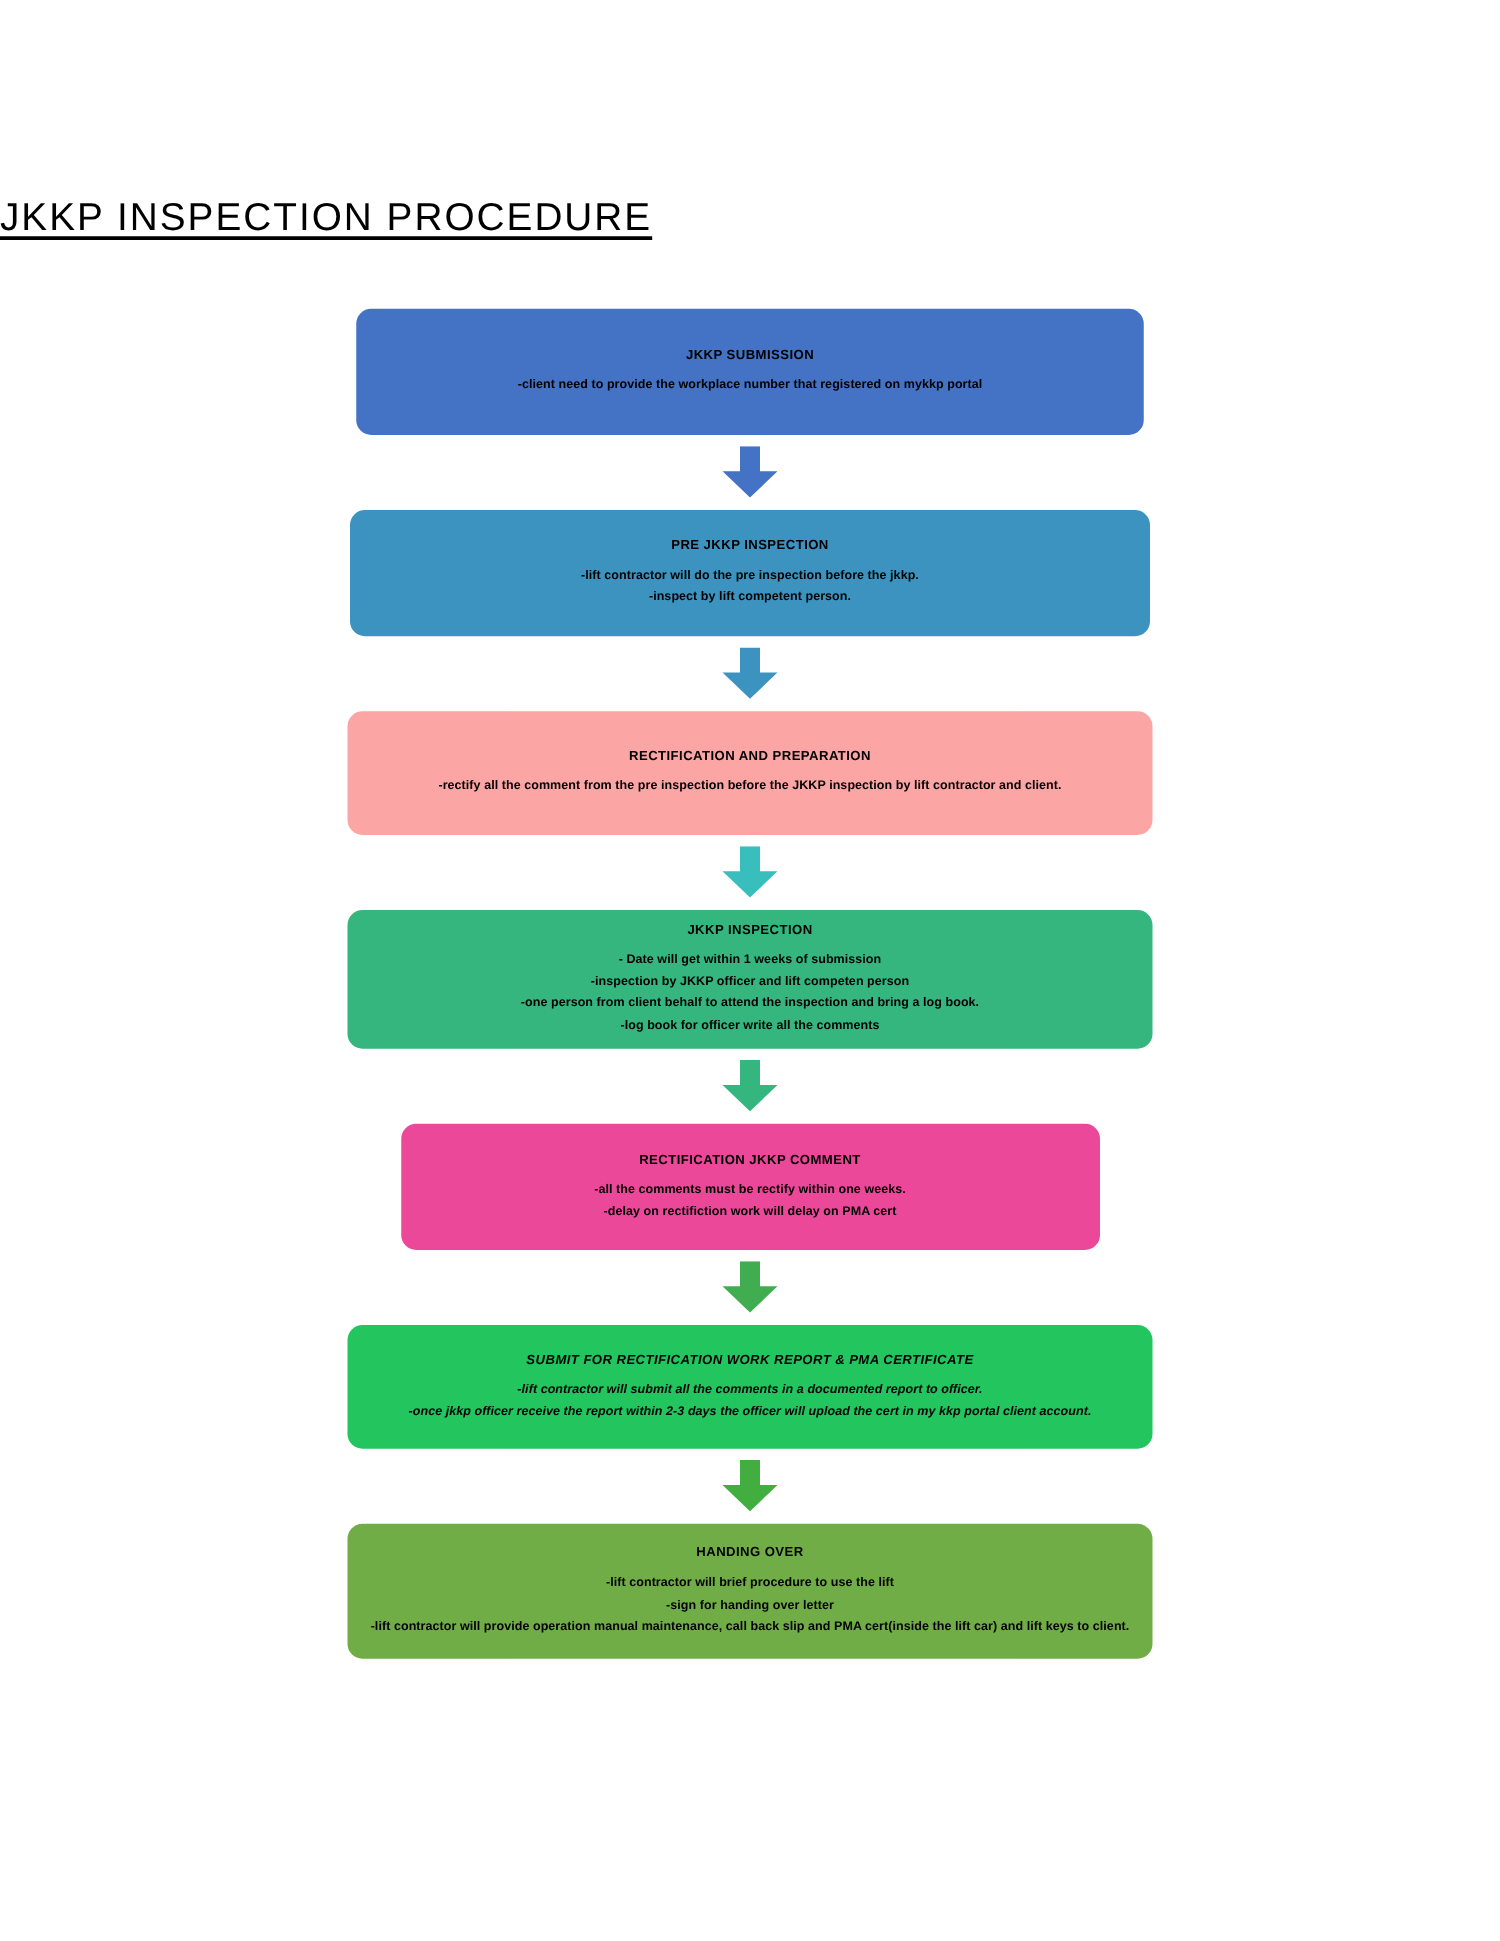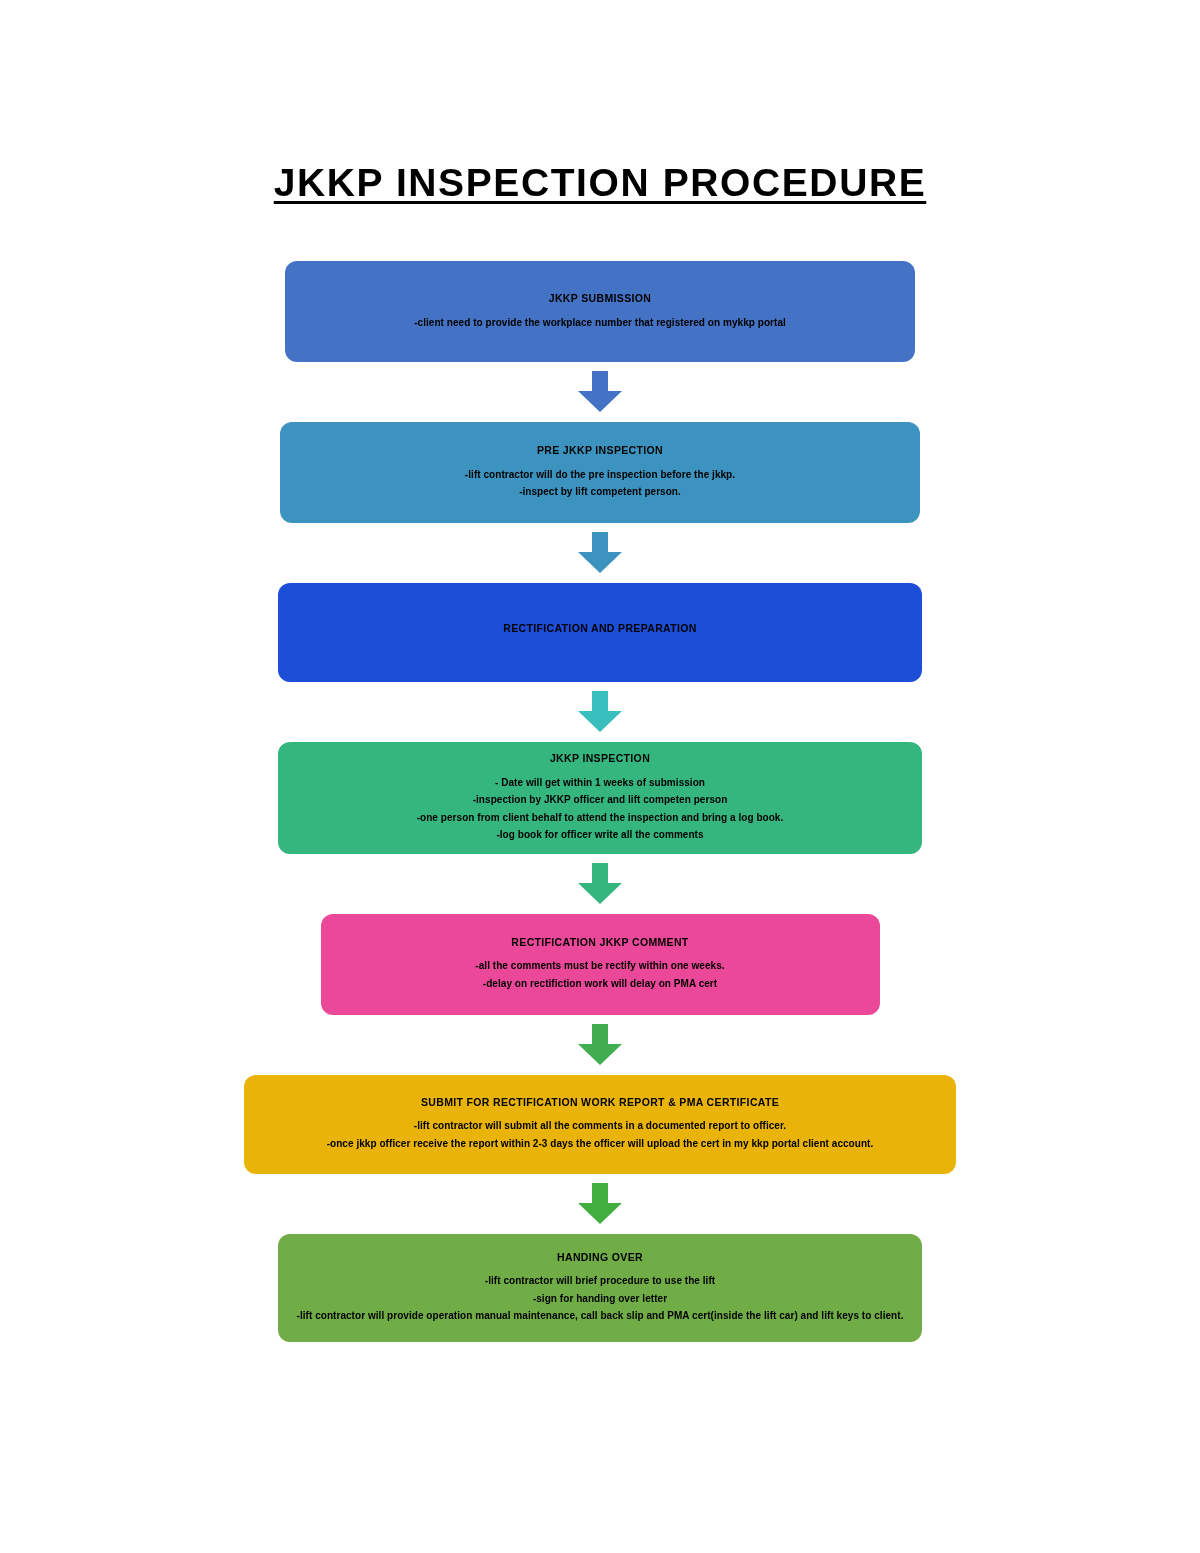--- a/index.html
+++ b/index.html
@@ -15,23 +15,23 @@
     overflow: hidden;
   }
   .page {
     position: relative;
     width: 1200px;
     height: 1553px;
     box-sizing: border-box;
     padding: 0;
   }
   .doc-title {
-    text-align: center;
-    font-size: 39px;
-    font-weight: bold;
+    text-align: left;
+    font-size: 31px;
+    font-weight: normal;
     letter-spacing: 1.6px;
     padding-top: 136px;
     line-height: 1.1;
   }
   .doc-title span.underline {
     text-decoration: underline;
     text-underline-offset: 5px;
     text-decoration-thickness: 3px;
   }
   .flow {
@@ -96,22 +96,23 @@
       <div class="flow-node" style="background: rgb(60, 147, 191); width: 640px; min-height: 101px;">
         <div class="node-heading">PRE JKKP INSPECTION</div>
         <div class="node-line">-lift contractor will do the pre inspection before the jkkp.</div>
         <div class="node-line">-inspect by lift competent person.</div>
       </div>
       <div class="arrow-wrap" style="margin-top: 9px; margin-bottom: 9px;">
         <svg class="arrow-svg" width="48" height="42" viewBox="0 0 48 42">
           <polygon points="16,0 32,0 32,20 46,20 24,41 2,20 16,20" fill="#3C93BF"></polygon>
         </svg>
       </div>
-      <div class="flow-node" style="background: #1d4ed8; width: 644px; min-height: 99px;">
+      <div class="flow-node" style="background: #fca5a5; width: 644px; min-height: 99px;">
         <div class="node-heading">RECTIFICATION AND PREPARATION</div>
+        <div class="node-line">-rectify all the comment from the pre inspection before the JKKP inspection by lift contractor and client.</div>
       </div>
       <div class="arrow-wrap" style="margin-top: 9px; margin-bottom: 9px;">
         <svg class="arrow-svg" width="48" height="42" viewBox="0 0 48 42">
           <polygon points="16,0 32,0 32,20 46,20 24,41 2,20 16,20" fill="#38BFBD"></polygon>
         </svg>
       </div>
       <div class="flow-node" style="background: rgb(53, 182, 127); width: 644px; min-height: 103px;">
         <div class="node-heading">JKKP INSPECTION</div>
         <div class="node-line">- Date will get within 1 weeks of submission</div>
         <div class="node-line">-inspection by JKKP officer and lift competen person</div>
@@ -126,21 +127,21 @@
       <div class="flow-node" style="background: #ec4899; width: 559px; min-height: 101px;">
         <div class="node-heading">RECTIFICATION JKKP COMMENT</div>
         <div class="node-line">-all the comments must be rectify within one weeks.</div>
         <div class="node-line">-delay on rectifiction work will delay on PMA cert</div>
       </div>
       <div class="arrow-wrap" style="margin-top: 9px; margin-bottom: 9px;">
         <svg class="arrow-svg" width="48" height="42" viewBox="0 0 48 42">
           <polygon points="16,0 32,0 32,20 46,20 24,41 2,20 16,20" fill="#40AE50"></polygon>
         </svg>
       </div>
-      <div class="flow-node" style="background: #eab308; width: 712px; min-height: 99px;">
+      <div class="flow-node" style="background: #22c55e; width: 644px; min-height: 99px; font-style: italic;">
         <div class="node-heading">SUBMIT FOR RECTIFICATION WORK REPORT &amp; PMA CERTIFICATE</div>
         <div class="node-line">-lift contractor will submit all the comments in a documented report to officer.</div>
         <div class="node-line">-once jkkp officer receive the report within 2-3 days the officer will upload the cert in my kkp portal client account.</div>
       </div>
       <div class="arrow-wrap" style="margin-top: 9px; margin-bottom: 9px;">
         <svg class="arrow-svg" width="48" height="42" viewBox="0 0 48 42">
           <polygon points="16,0 32,0 32,20 46,20 24,41 2,20 16,20" fill="#41AE3F"></polygon>
         </svg>
       </div>
       <div class="flow-node" style="background: rgb(112, 173, 71); width: 644px; min-height: 108px;">

